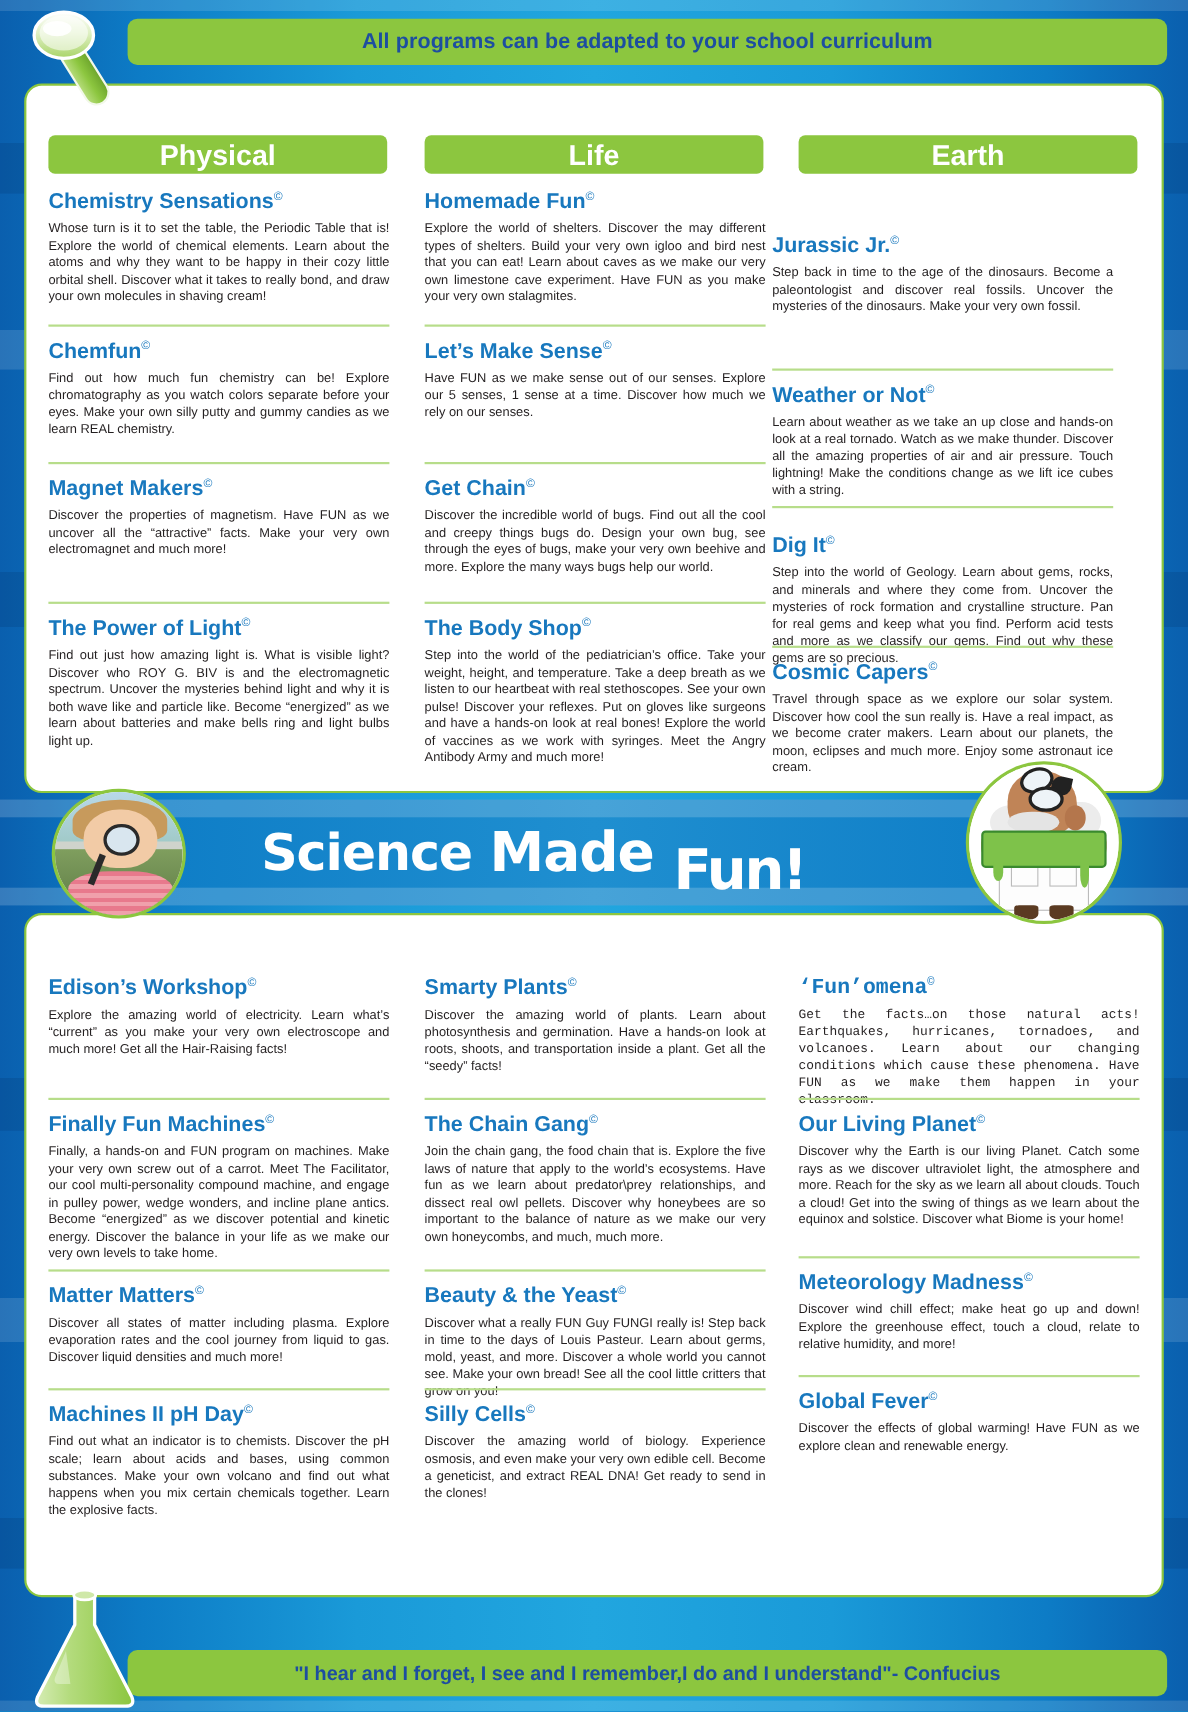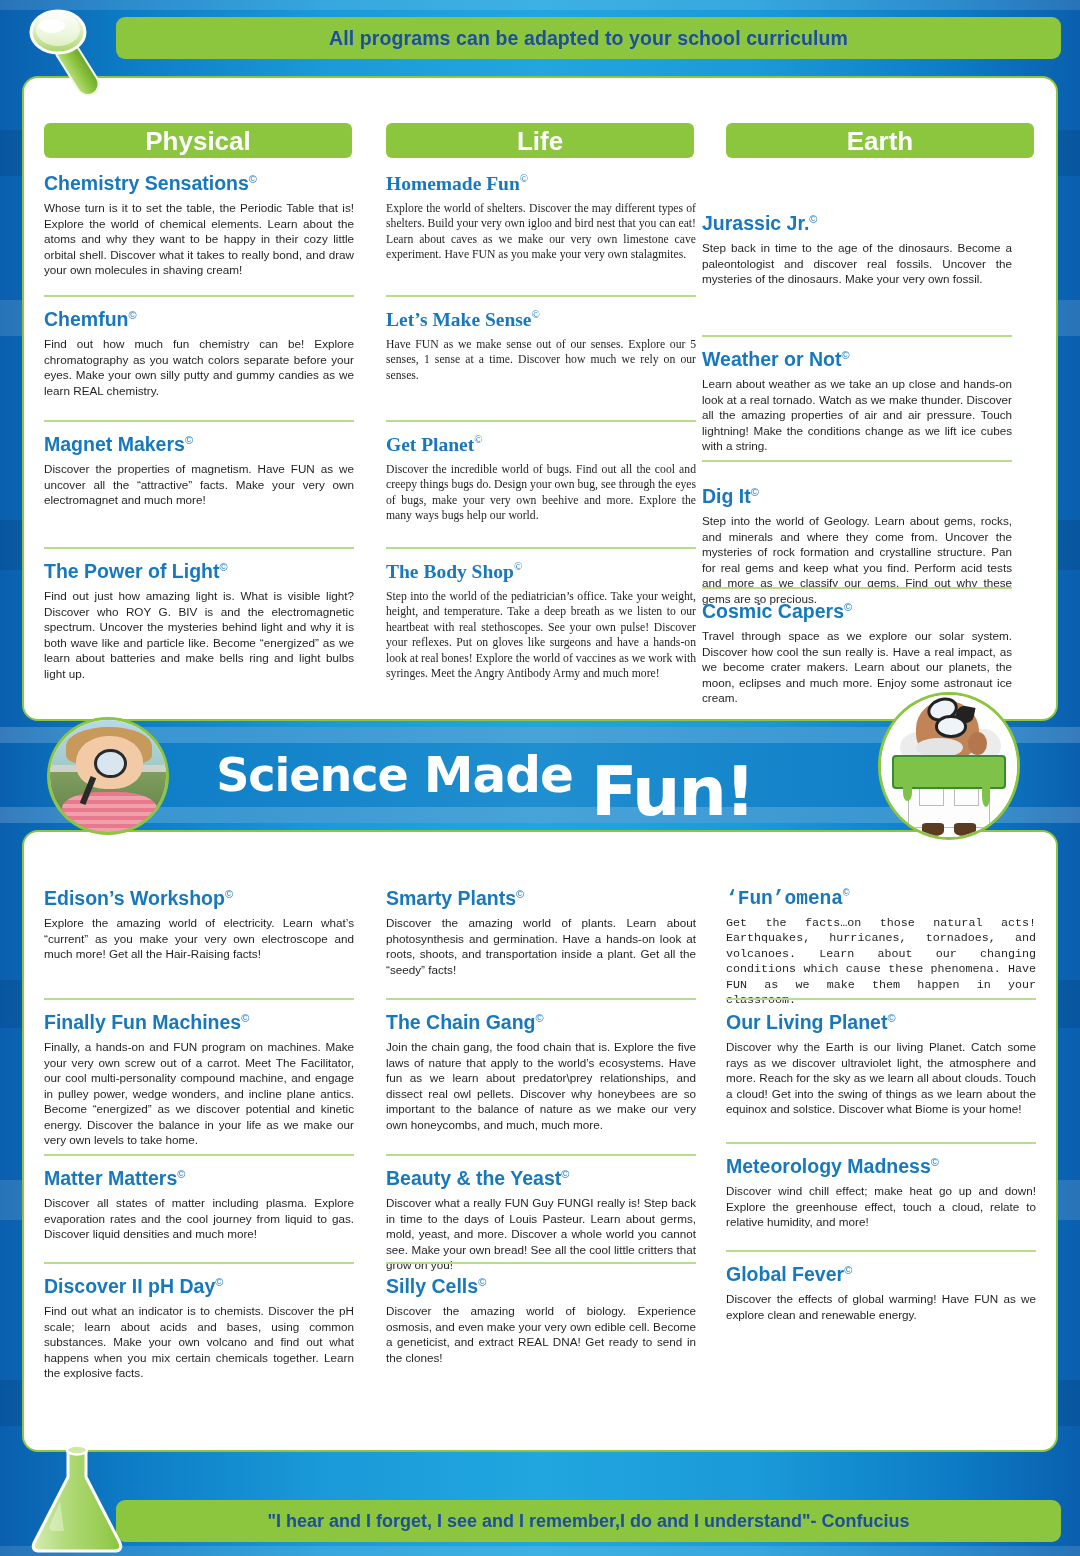--- a/index.html
+++ b/index.html
@@ -136,21 +136,21 @@
     display: flex; align-items: center; justify-content: center;
     z-index: 9;
     color: #ffffff;
     font-family: "DejaVu Sans", sans-serif;
     font-weight: bold;
     white-space: nowrap;
     padding-right: 110px;
   }
   .smf .w1 { font-size: 46px; letter-spacing: -1px; }
   .smf .w2 { font-size: 50px; margin-left: 16px; letter-spacing: -1px; }
-  .smf .w3 { font-size: 68px; margin-left: 18px; letter-spacing: -2px; margin-top: 32px; }
+  .smf .w3 { font-size: 51px; margin-left: 18px; letter-spacing: -2px; margin-top: 32px; }
 
   
   .oval {
     position: absolute;
     border-radius: 50%;
     border: 3px solid #8cc63f;
     overflow: hidden;
     z-index: 10;
     background: #fff;
   }
@@ -307,31 +307,31 @@
   <div class="entry" style="height:127px; padding-top:12px;">
     <div class="entry-title"><span>Magnet Makers</span><span class="sup">©</span></div>
     <div class="entry-body">Discover the properties of magnetism.  Have FUN as we uncover all the “attractive” facts.  Make your very own electromagnet and much more!</div>
   </div>
   <div class="entry" style="height:150px; padding-top:12px;">
     <div class="entry-title"><span>The Power of Light</span><span class="sup">©</span></div>
     <div class="entry-body">Find out just how amazing light is.  What is visible light? Discover who ROY G. BIV is and the electromagnetic spectrum.  Uncover the mysteries behind light and why it is both wave like and particle like.  Become “energized” as we learn about batteries and make bells ring and light bulbs light up.</div>
   </div>
 </div>
 
-<div class="col" style="left:386px; top:173px; width:310px;font-family:Liberation Serif, serif;">
+<div class="col" style="left:386px; top:173px; width:310px;">
   <div class="entry nodiv" style="height:122px;">
     <div class="entry-title"><span>Homemade Fun</span><span class="sup">©</span></div>
     <div class="entry-body">Explore the world of shelters.  Discover the may different types of shelters.  Build your very own igloo and bird nest that you can eat!  Learn about caves as we make our very own limestone cave experiment.  Have FUN as you make your very own stalagmites.</div>
   </div>
   <div class="entry" style="height:125px; padding-top:12px;">
     <div class="entry-title"><span>Let’s Make Sense</span><span class="sup">©</span></div>
     <div class="entry-body">Have FUN as we make sense out of our senses. Explore our 5 senses, 1 sense at a time. Discover how much we rely on our senses.</div>
   </div>
   <div class="entry" style="height:127px; padding-top:12px;">
-    <div class="entry-title"><span>Get Planet</span><span class="sup">©</span></div>
+    <div class="entry-title"><span>Get Chain</span><span class="sup">©</span></div>
     <div class="entry-body">Discover the incredible world of bugs.  Find out all the cool and creepy things bugs do.  Design your own bug, see through the eyes of bugs, make your very own beehive and more.  Explore the many ways bugs help our world.</div>
   </div>
   <div class="entry" style="height:150px; padding-top:12px;">
     <div class="entry-title"><span>The Body Shop</span><span class="sup">©</span></div>
     <div class="entry-body">Step into the world of the pediatrician’s office.  Take your weight, height, and temperature.  Take a deep breath as we listen to our heartbeat with real stethoscopes.  See your own pulse!  Discover your reflexes.  Put on gloves like surgeons and have a hands-on look at real bones!  Explore the world of vaccines as we work with syringes.  Meet the Angry Antibody Army and much more!</div>
   </div>
 </div>
 
 <div class="col" style="left:702px; top:173px; width:310px;margin-top:40px;">
   <div class="entry nodiv" style="height:122px;">
@@ -405,21 +405,21 @@
   </div>
   <div class="entry" style="height:156px; padding-top:12px;">
     <div class="entry-title"><span>Finally Fun Machines</span><span class="sup">©</span></div>
     <div class="entry-body">Finally, a hands-on and FUN program on machines. Make your very own screw out of a carrot.  Meet The Facilitator, our cool multi-personality compound machine, and engage in pulley power, wedge wonders, and incline plane antics.  Become “energized” as we discover potential and kinetic energy.  Discover the balance in your life as we make our very own levels to take home.</div>
   </div>
   <div class="entry" style="height:108px; padding-top:12px;">
     <div class="entry-title"><span>Matter Matters</span><span class="sup">©</span></div>
     <div class="entry-body">Discover all states of matter including plasma.  Explore evaporation rates and the cool journey from liquid to gas.  Discover liquid densities and much more!</div>
   </div>
   <div class="entry" style="height:130px; padding-top:12px;">
-    <div class="entry-title"><span>Discover II pH Day</span><span class="sup">©</span></div>
+    <div class="entry-title"><span>Machines II pH Day</span><span class="sup">©</span></div>
     <div class="entry-body">Find out what an indicator is to chemists.  Discover the pH scale; learn about acids and bases, using common substances.  Make your own volcano and find out what happens when you mix certain chemicals together. Learn the explosive facts.</div>
   </div>
 </div>
 
 <div class="col" style="left:386px; top:888px; width:310px;">
   <div class="entry nodiv" style="height:110px;">
     <div class="entry-title"><span>Smarty Plants</span><span class="sup">©</span></div>
     <div class="entry-body">Discover the amazing world of plants.  Learn about photosynthesis and germination.  Have a hands-on look at roots, shoots, and transportation inside a plant. Get all the “seedy” facts!</div>
   </div>
   <div class="entry" style="height:156px; padding-top:12px;">

